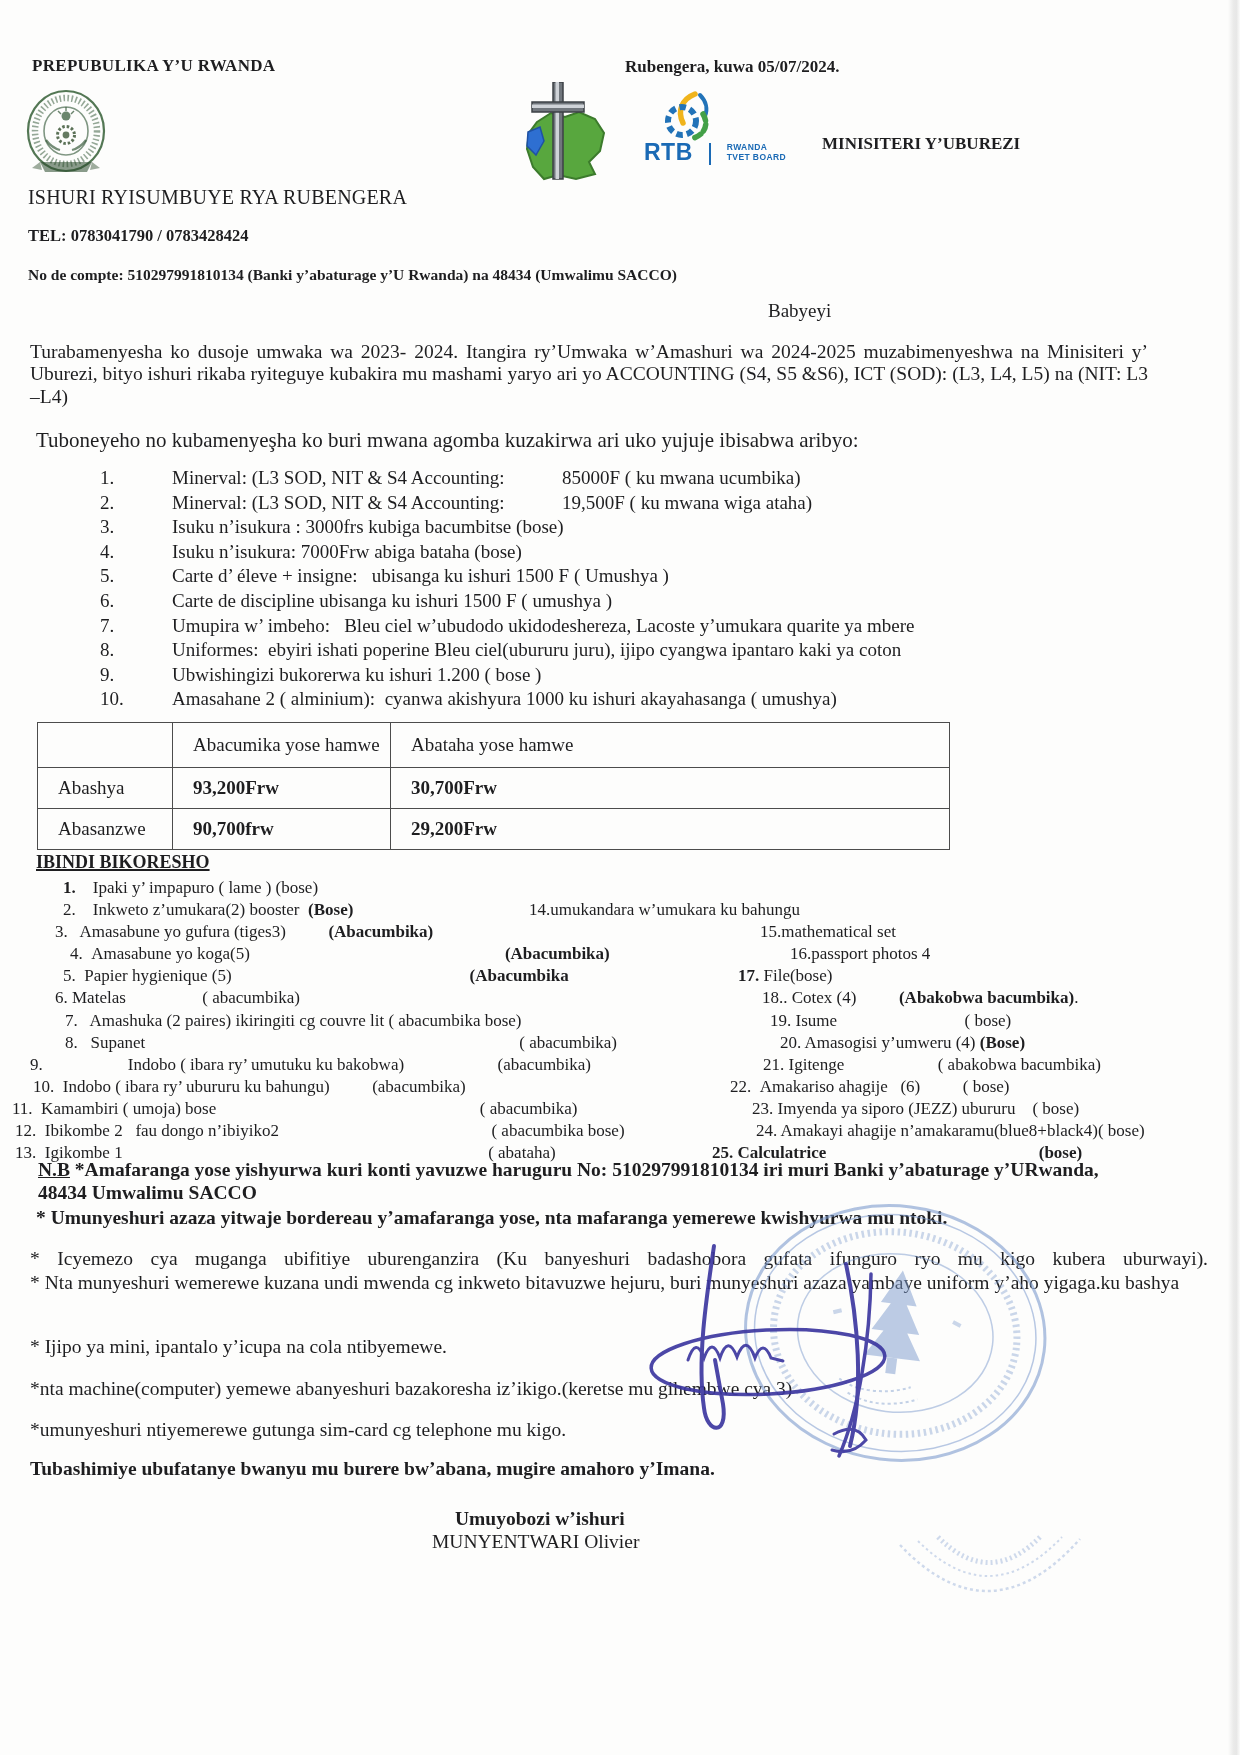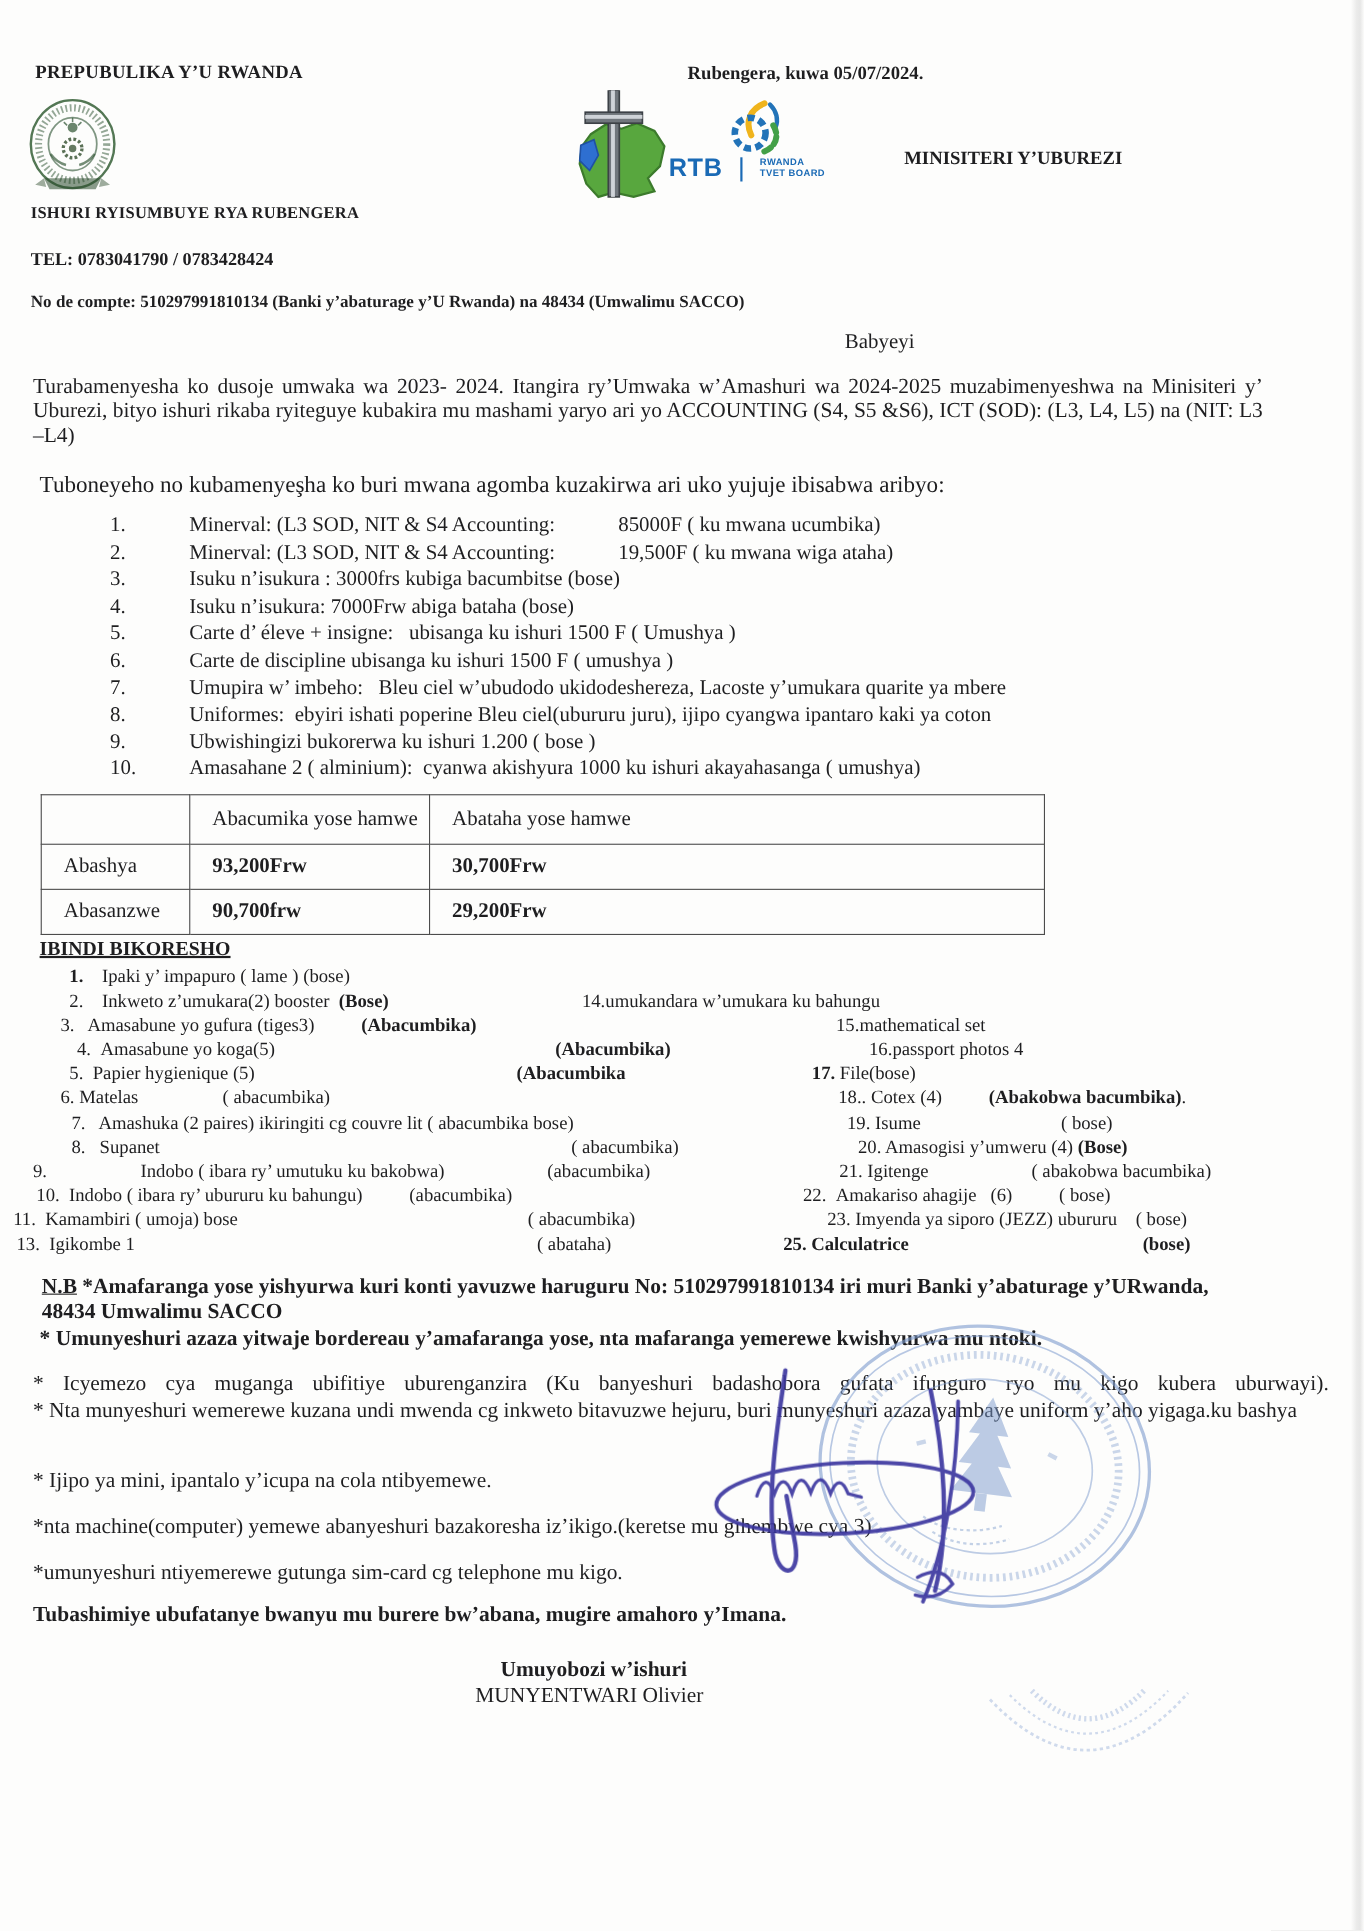--- a/index.html
+++ b/index.html
@@ -4,29 +4,29 @@
 <style>
   html,body{margin:0;padding:0;background:#e8e8e8;}
   #page{position:relative;width:1240px;height:1755px;background:#fdfdfc;overflow:hidden;
         font-family:"Liberation Serif","DejaVu Serif",serif;color:#1e1e20;}
   .abs{position:absolute;}
   .b{font-weight:700;}
   
   .republic{left:32px;top:56px;font-size:17px;font-weight:700;letter-spacing:.3px;}
   .dateline{left:625px;top:57px;font-size:17px;font-weight:700;}
   .ministry{left:777px;top:134px;font-size:17px;font-weight:700;margin-left:45px;}
-  .school{left:28px;top:186px;font-size:15px;font-weight:700;letter-spacing:.2px;}
+  .school{left:28px;top:186px;font-size:20px;font-weight:400;letter-spacing:.2px;}
   .tel{left:28px;top:226px;font-size:16.5px;font-weight:700;}
   .account{left:28px;top:266px;font-size:15.5px;font-weight:700;}
   .salutation{left:768px;top:300px;font-size:19px;}
   
   .coat{left:24px;top:88px;width:84px;height:92px;}
   .church{left:503px;top:82px;width:128px;height:106px;}
   .rtbicon{left:655px;top:90px;width:64px;height:52px;}
-  .rtbtext{left:608px;top:142px;display:flex;align-items:flex-start;gap:16px;
+  .rtbtext{left:644px;top:142px;display:flex;align-items:flex-start;gap:16px;
            font-family:"Liberation Sans","DejaVu Sans",sans-serif;color:var(--logo-blue,#1a6ab5);}
   .rtbname{font-size:23px;font-weight:700;line-height:20px;letter-spacing:.5px;}
   .rtbdiv{width:2px;height:22px;background:var(--logo-blue,#1a6ab5);margin-top:1px;}
   .rtbstack{display:flex;flex-direction:column;font-size:8.5px;font-weight:700;line-height:10px;letter-spacing:.4px;}
   
   .intro{left:30px;top:341px;width:1118px;font-size:19.5px;line-height:22.4px;text-align:justify;}
   .reqheading{left:36px;top:428px;font-size:21px;font-weight:400;}
   .reqlist{left:100px;top:466px;width:1100px;font-size:19px;}
   .req-row{position:relative;line-height:24.6px;white-space:nowrap;}
   .req-num{display:inline-block;width:72px;}
@@ -159,20 +159,21 @@
       <div class="mat-row"><span style="padding-left: 51px;"><span>2. Inkweto z’umukara(2) booster </span><span class="b">(Bose)</span></span><span class="mat-right" style="left: 517px;"><span>14.umukandara w’umukara ku bahungu</span></span></div>
       <div class="mat-row"><span style="padding-left: 43px;"><span>3.  Amasabune yo gufura (tiges3)   </span><span class="b">(Abacumbika)</span></span><span class="mat-right" style="left: 748px;"><span>15.mathematical set</span></span></div>
       <div class="mat-row"><span style="padding-left: 58px;"><span>4. Amasabune yo koga(5)               </span><span class="b">(Abacumbika)</span></span><span class="mat-right" style="left: 778px;"><span>16.passport photos 4</span></span></div>
       <div class="mat-row"><span style="padding-left: 51px;"><span>5. Papier hygienique (5)              </span><span class="b">(Abacumbika</span></span><span class="mat-right" style="left: 726px;"><span class="b">17.</span><span> File(bose)</span></span></div>
       <div class="mat-row"><span style="padding-left: 43px;"><span>6. Matelas     ( abacumbika)</span></span><span class="mat-right" style="left: 750px;"><span>18.. Cotex (4)   </span><span class="b">(Abakobwa bacumbika)</span><span>.</span></span></div>
       <div class="mat-row"><span style="padding-left: 53px;"><span>7.  Amashuka (2 paires) ikiringiti cg couvre lit ( abacumbika bose)</span></span><span class="mat-right" style="left: 758px;"><span>19. Isume        ( bose)</span></span></div>
       <div class="mat-row"><span style="padding-left: 53px;"><span>8.  Supanet                      ( abacumbika)</span></span><span class="mat-right" style="left: 768px;"><span>20. Amasogisi y’umweru (4) </span><span class="b">(Bose)</span></span></div>
       <div class="mat-row"><span style="padding-left: 18px;"><span>9.     Indobo ( ibara ry’ umutuku ku bakobwa)      (abacumbika)</span></span><span class="mat-right" style="left: 751px;"><span>21. Igitenge      ( abakobwa bacumbika)</span></span></div>
       <div class="mat-row"><span style="padding-left: 21px;"><span>10. Indobo ( ibara ry’ ubururu ku bahungu)   (abacumbika)</span></span><span class="mat-right" style="left: 718px;"><span>22. Amakariso ahagije  (6)   ( bose)</span></span></div>
       <div class="mat-row"><span style="padding-left: 0px;"><span>11. Kamambiri ( umoja) bose                ( abacumbika)</span></span><span class="mat-right" style="left: 740px;"><span>23. Imyenda ya siporo (JEZZ) ubururu  ( bose)</span></span></div>
+      <div class="mat-row"><span style="padding-left: 3px;"><span>12. Ibikombe 2  fau dongo n’ibiyiko2             ( abacumbika bose)</span></span><span class="mat-right" style="left: 744px;"><span>24. Amakayi ahagije n’amakaramu(blue8+black4)( bose)</span></span></div>
       <div class="mat-row"><span style="padding-left: 3px;"><span>13. Igikombe 1                      ( abataha)</span></span><span class="mat-right" style="left: 700px;"><span class="b">25. Calculatrice</span><span>             </span><span class="b">(bose)</span></span></div>
     </div>
 
   <div class="abs nb">
     <span class="nblabel">N.B</span><span> *Amafaranga yose yishyurwa kuri konti yavuzwe haruguru No: 510297991810134 iri muri Banki y’abaturage y’URwanda, 48434 Umwalimu SACCO</span>
   </div>
   <div class="abs note-pay">* Umunyeshuri azaza yitwaje bordereau y’amafaranga yose, nta mafaranga yemerewe kwishyurwa mu ntoki.</div>
   <div class="abs note-med">* Icyemezo cya muganga ubifitiye uburenganzira (Ku banyeshuri badashobora gufata ifunguro ryo mu kigo kubera  uburwayi).</div>
   <div class="abs note-uni">* Nta munyeshuri wemerewe kuzana undi mwenda cg inkweto bitavuzwe hejuru, buri munyeshuri azaza yambaye uniform y’aho yigaga.ku bashya</div>
   <div class="abs note-jipo">* Ijipo ya mini, ipantalo y’icupa na cola ntibyemewe.</div>

